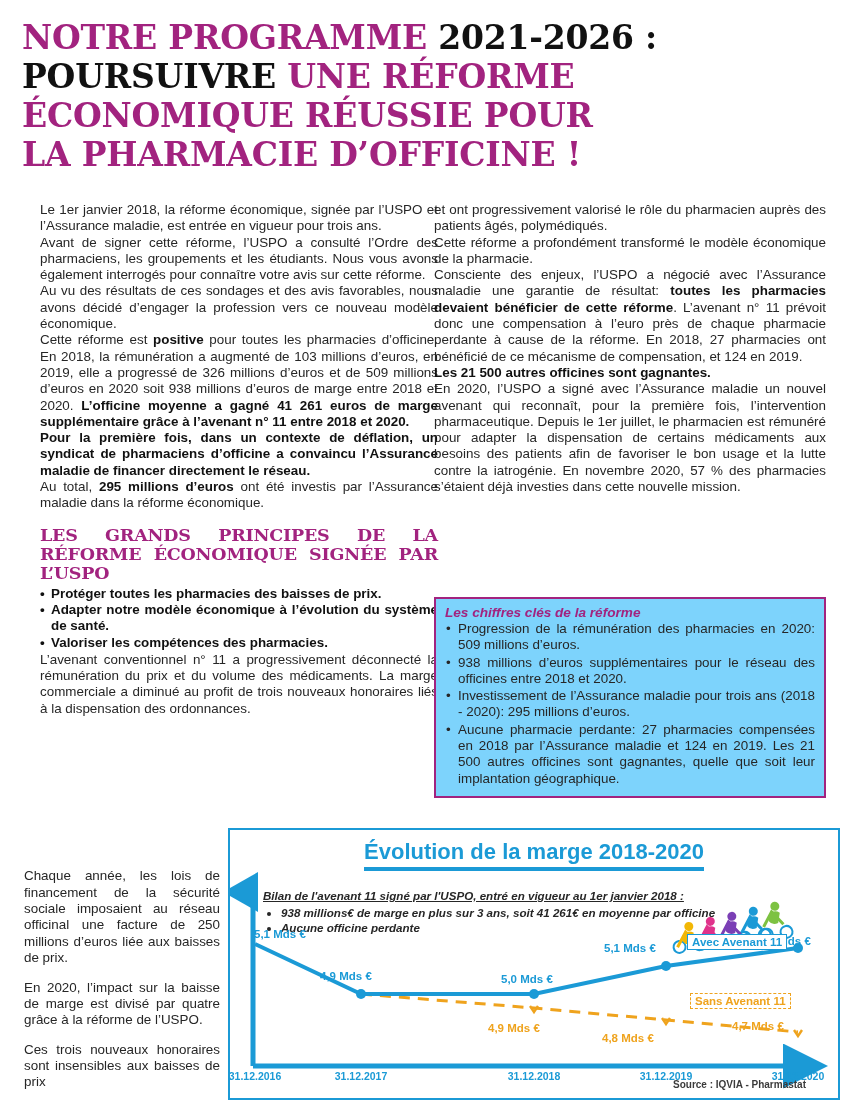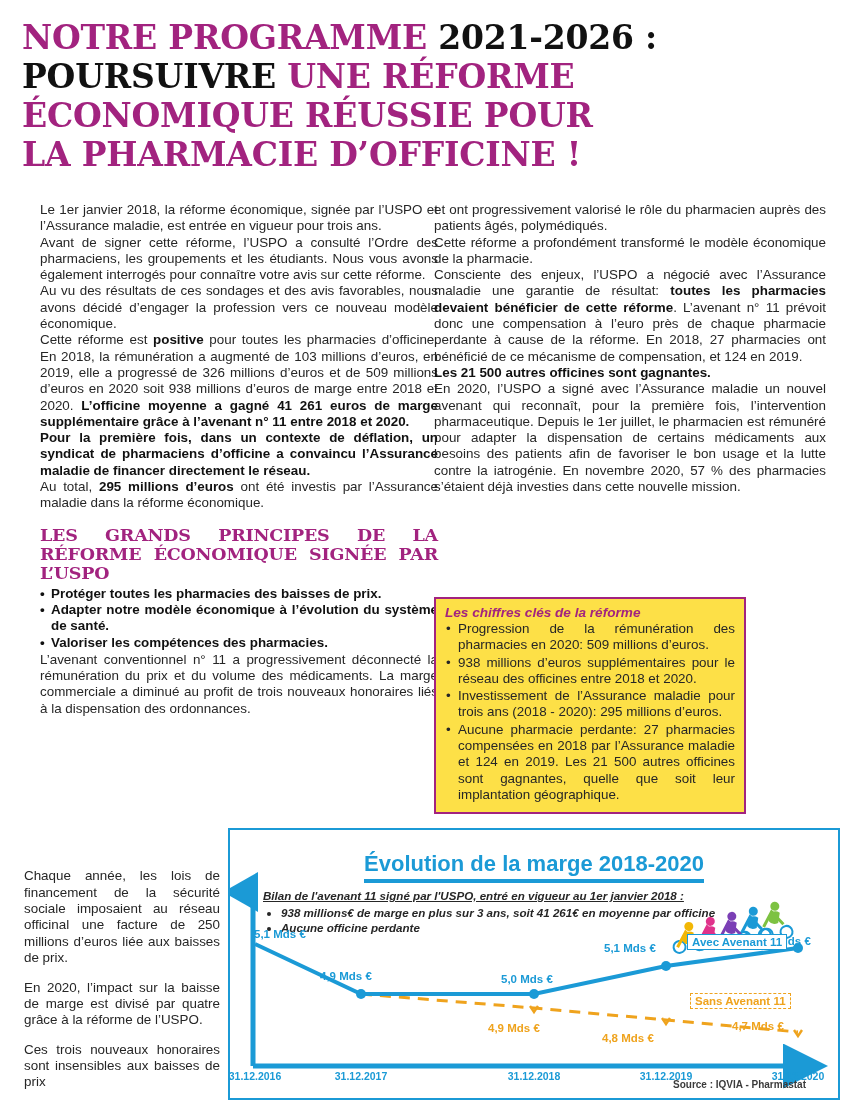--- a/index.html
+++ b/index.html
@@ -58,23 +58,23 @@
     font-weight:bold;color:#111;
     padding-left:11px;position:relative;
     text-align:justify;
   }
   ul.bul li:before{
     content:"\2022";position:absolute;left:0;top:0;
   }
 
   
   .keybox{
-    position:absolute;left:434px;top:597px;width:312px;
+    position:absolute;left:434px;top:597px;width:392px;
     box-sizing:border-box;
-    background:#fde047;
+    background:#7dd3fc;
     border:2px solid #A2237F;
     padding:6px 9px 9px 9px;
   }
   .keybox h4{
     margin:0 0 1px 0;
     font-size:13.6px;
     font-style:italic;font-weight:bold;
     color:#A2237F;
   }
   .keybox ul{margin:0;padding:0;list-style:none;}
@@ -91,21 +91,21 @@
     position:absolute;left:228px;top:828px;width:612px;height:272px;
     box-sizing:border-box;
     border:2px solid #1B9AD6;
     background:#ffffff;
   }
   .chart-title{
     text-align:center;
     color:#1B9AD6;
     font-weight:bold;
     font-size:22px;
-    margin:21px 0 0 0;
+    margin:9px 0 0 0;
   }
   .chart-title .uline{
     display:inline-block;border-bottom:4px solid #1B9AD6;padding-bottom:2px;
   }
   .chart-note{
     position:absolute;left:33px;top:58px;width:560px;
     color:#262626;font-style:italic;font-weight:bold;font-size:11.6px;
     line-height:15px;
   }
   .chart-note .hd{text-decoration:underline;display:block;}

